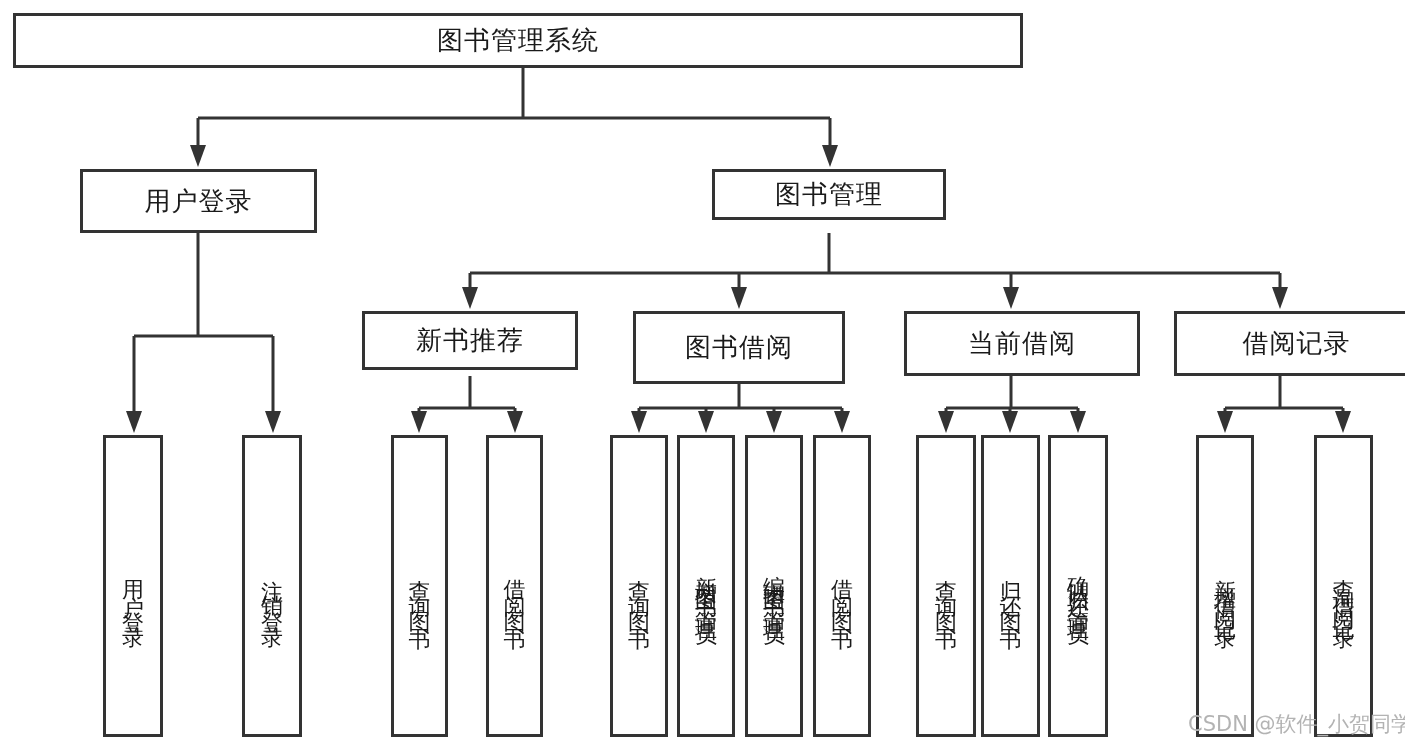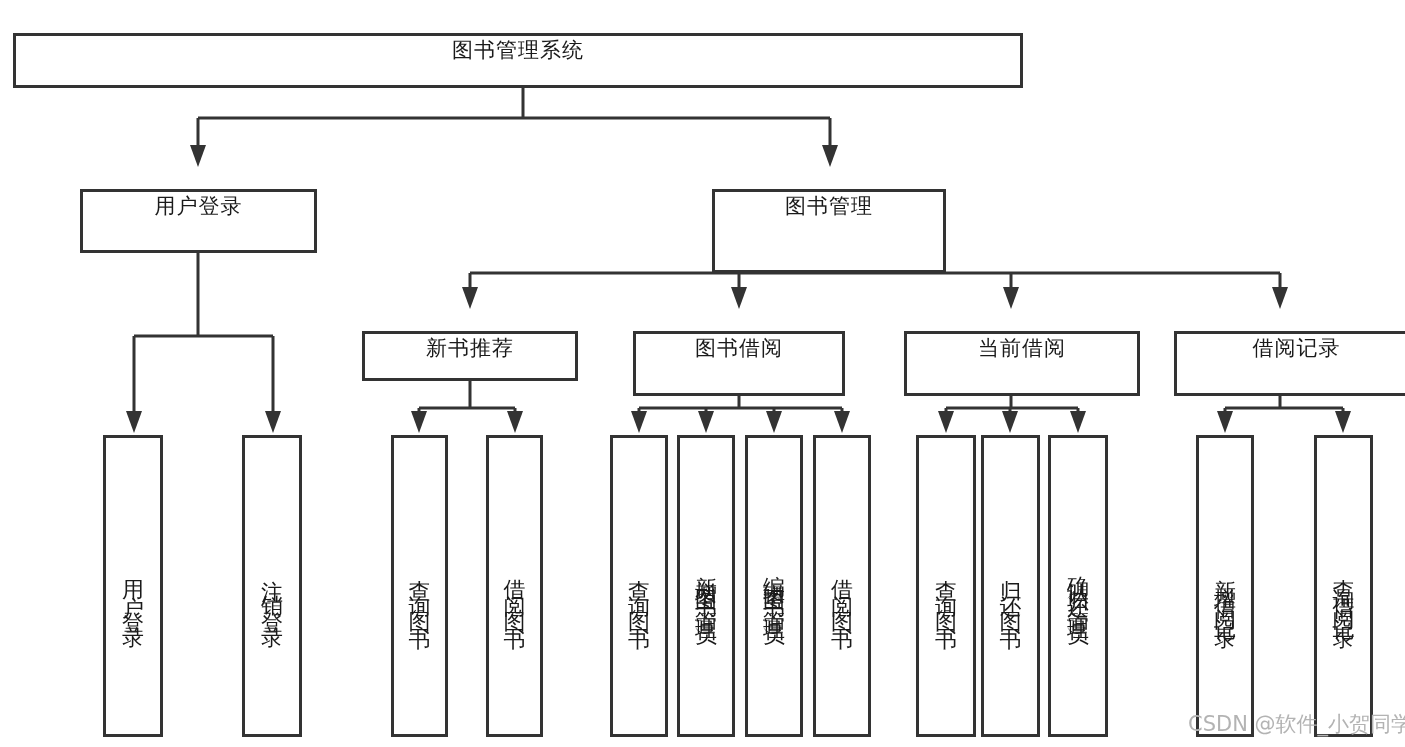--- a/index.html
+++ b/index.html
@@ -25,27 +25,26 @@
     left: 0; top: 0;
     width: 1405px; height: 747px;
   }
 
   
   .hbox {
     position: absolute;
     background: var(--box-bg);
     border: 3px solid var(--line);
     display: flex;
-    align-items: flex-start;
+    align-items: center;
     justify-content: center;
-    font-size: 21px;
+    font-size: 26px;
     letter-spacing: 1px;
     color: var(--text);
     z-index: 2;
-    margin-top: 20px;
   }
 
   
   .vbox {
     position: absolute;
     top: 435px;
     height: 302px;
     background: var(--box-bg);
     border: 3px solid var(--line);
     display: flex;
@@ -123,28 +122,28 @@
     </g>
   </svg>
 
   <div class="hbox" style="left:13px; top:13px; width:1010px; height:55px">
     <span>图书管理系统</span>
   </div>
 
   <div class="hbox" style="left:80px; top:169px; width:237px; height:64px">
     <span>用户登录</span>
   </div>
-  <div class="hbox" style="left:712px; top:169px; width:234px; height:84px">
+  <div class="hbox" style="left:712px; top:169px; width:234px; height:51px">
     <span>图书管理</span>
   </div>
 
-  <div class="hbox" style="left:362px; top:311px; width:216px; height:50px">
+  <div class="hbox" style="left:362px; top:311px; width:216px; height:59px">
     <span>新书推荐</span>
   </div>
-  <div class="hbox" style="left:633px; top:311px; width:212px; height:65px">
+  <div class="hbox" style="left:633px; top:311px; width:212px; height:73px">
     <span>图书借阅</span>
   </div>
   <div class="hbox" style="left:904px; top:311px; width:236px; height:65px">
     <span>当前借阅</span>
   </div>
   <div class="hbox" style="left:1174px; top:311px; width:245px; height:65px">
     <span>借阅记录</span>
   </div>
 
   <div class="vbox" style="left:103px; width:60px">

